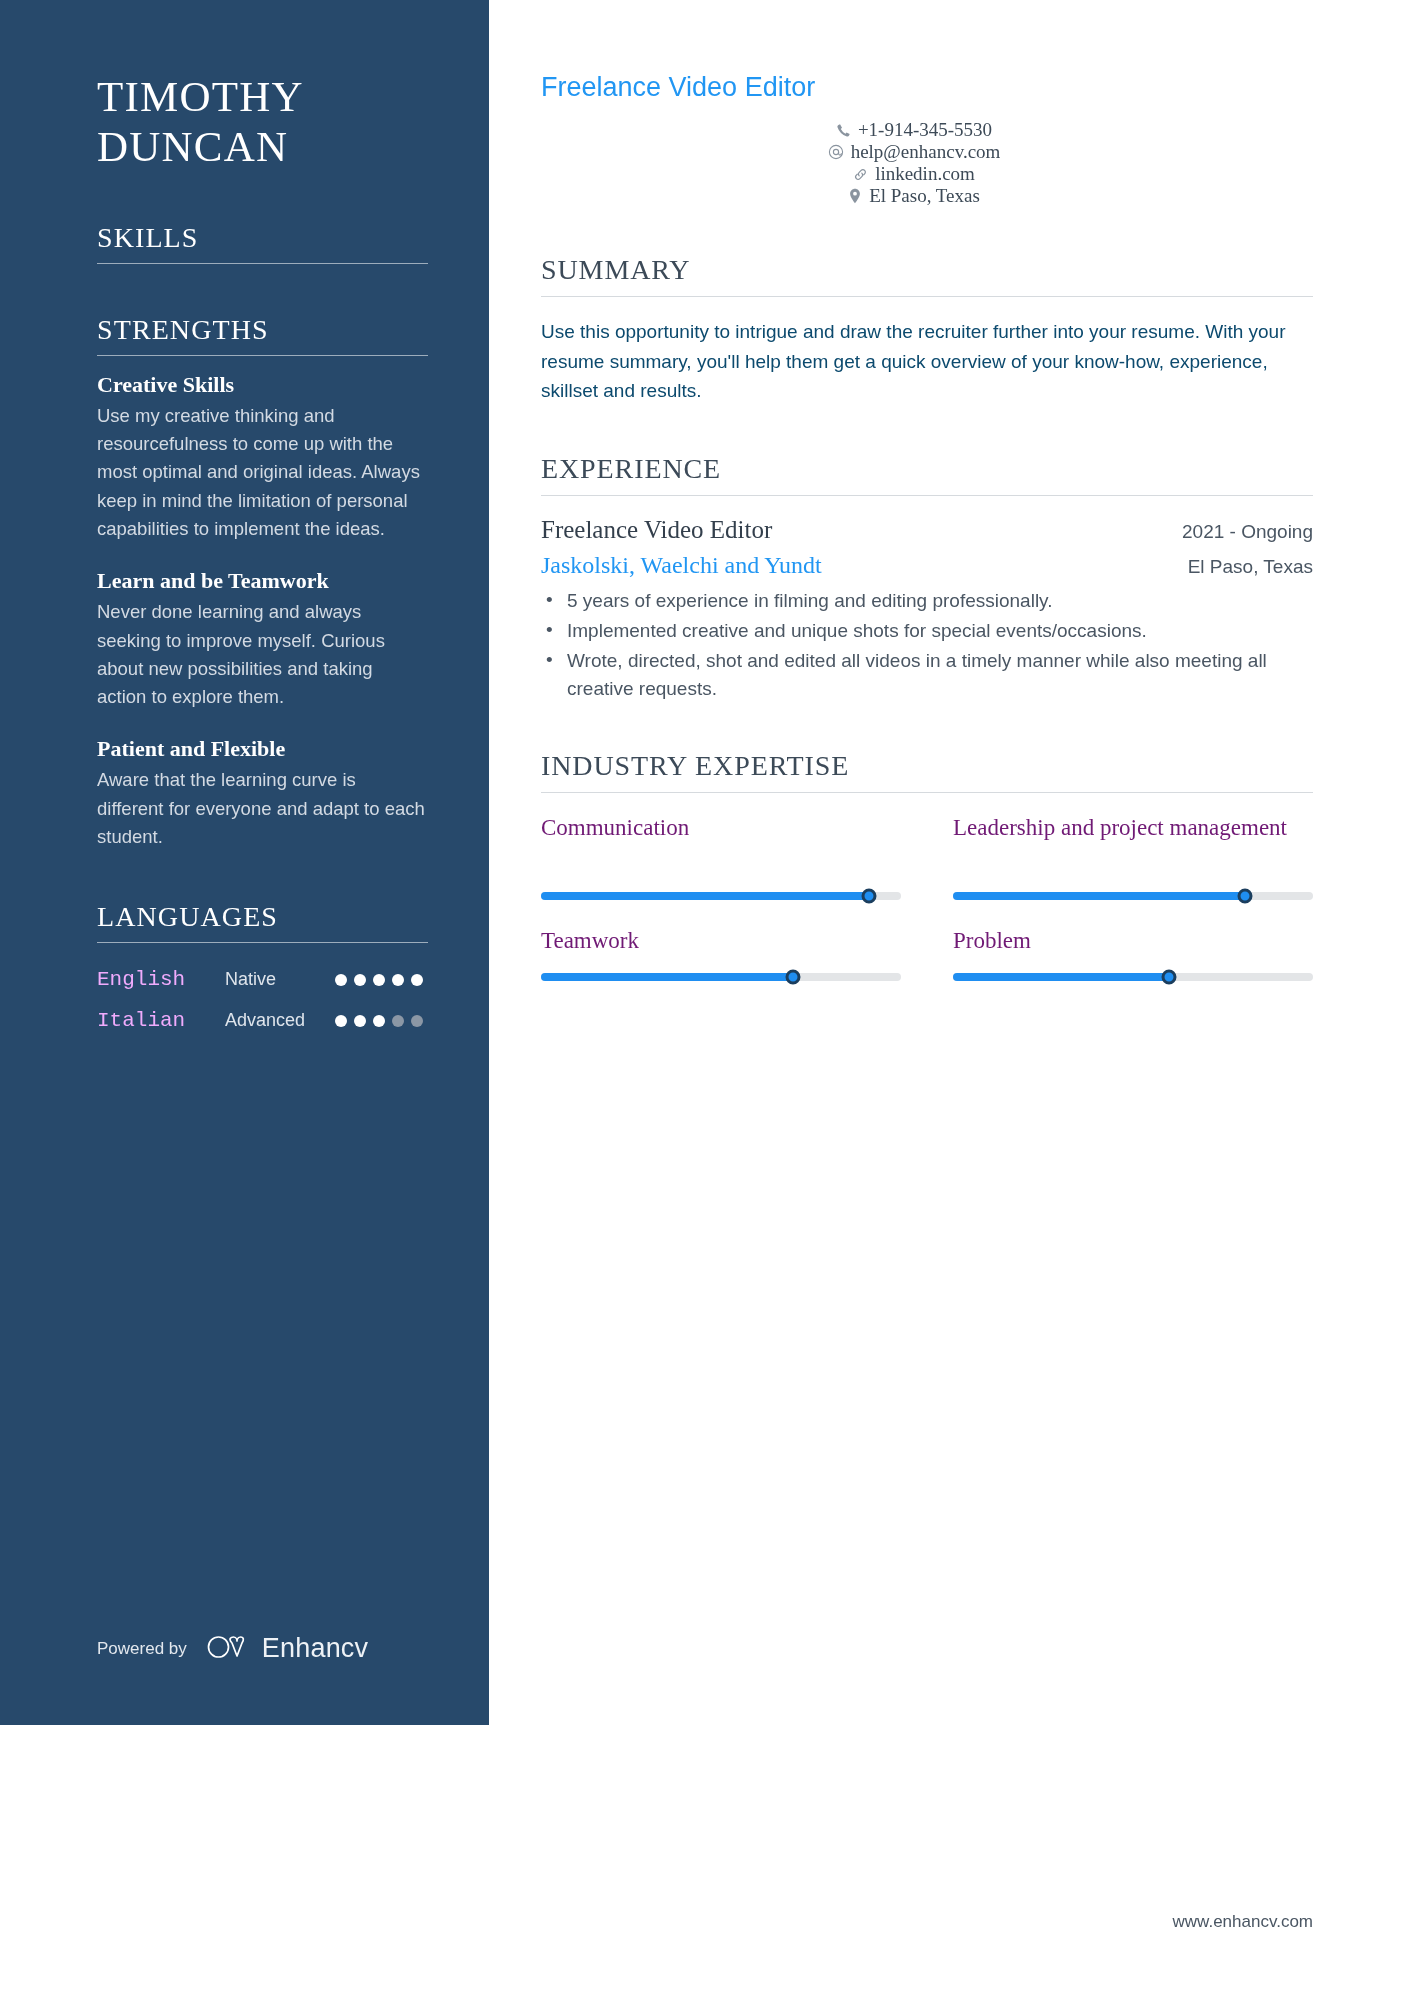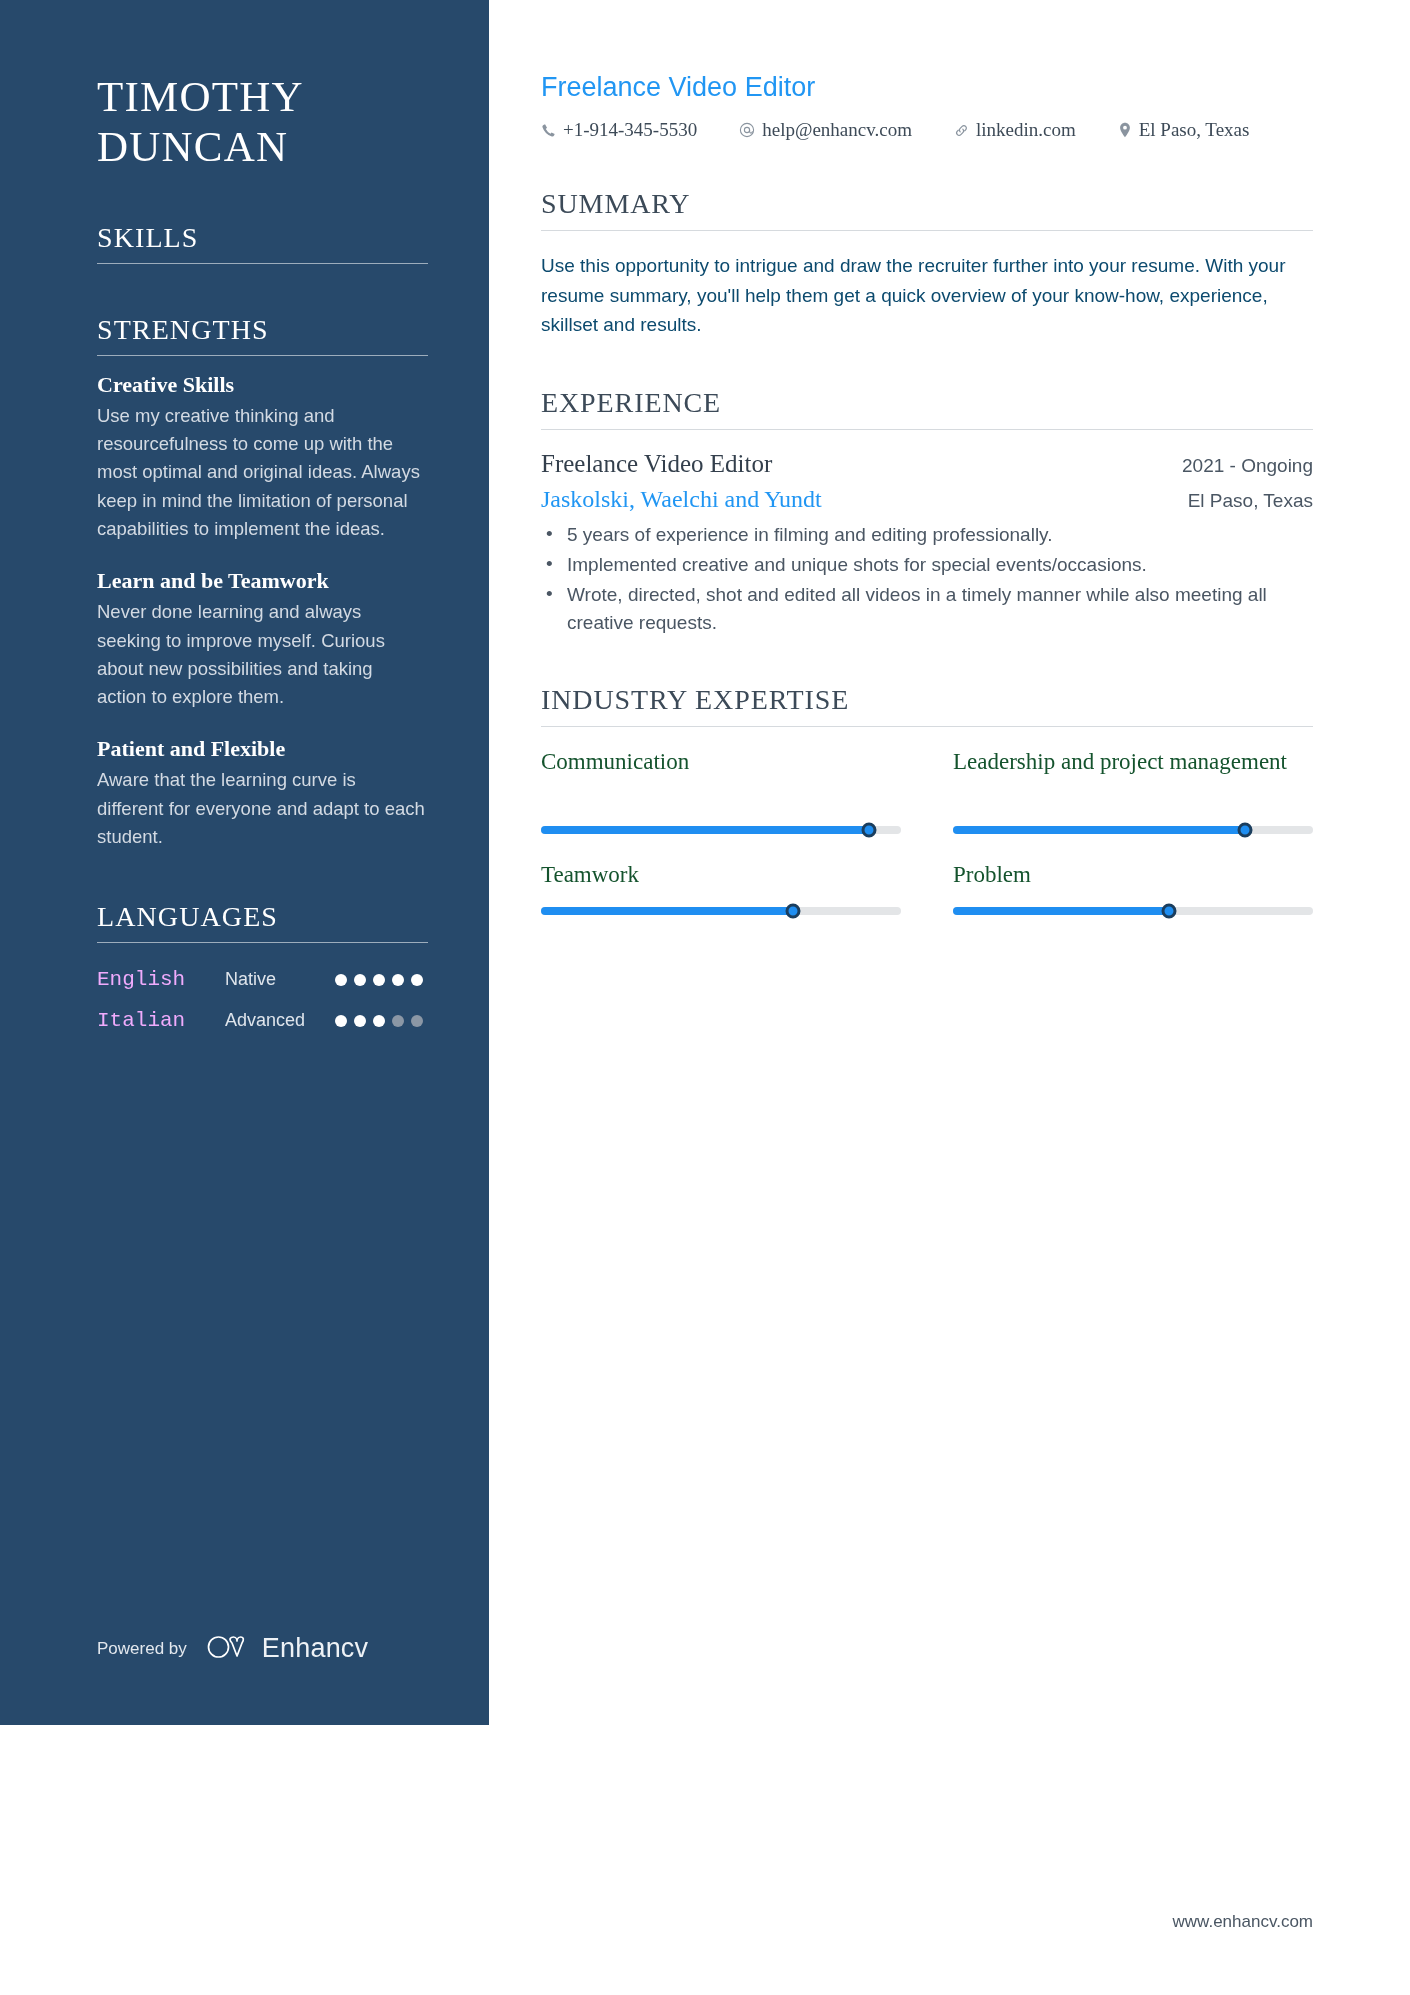--- a/index.html
+++ b/index.html
@@ -75,21 +75,21 @@
     display: flex; align-items: center; gap: 19px;
   }
   .powered-label { color: #e3e8ee; font-size: 17px; }
   .brand { display: flex; align-items: center; gap: 10px; }
   .brand-name { color: #eef2f6; font-size: 27px; letter-spacing: .2px; }
 
   
   .main { flex: 1; padding: 72px 97px 0 52px; position: relative; }
   .job-title { color: #2196f3; font-size: 27px; font-weight: 400; margin-bottom: 16px; }
 
-  .contacts { display: flex; align-items: center; flex-wrap: wrap; gap: 16px; }
+  .contacts { display: flex; align-items: center; flex-wrap: wrap; gap: 0; flex-direction: column; }
   .contact {
     display: flex; align-items: center; gap: 7px;
     color: #3d4a57; font-size: 19px;
     font-family: "Liberation Serif", serif;
     margin-right: 26px;
   }
   .contact svg { display:block; }
 
   .section { margin-top: 47px; }
   .sec-heading {
@@ -120,21 +120,21 @@
   .bullets li::before {
     content: "•"; position: absolute; left: 5px; top: -1px; color: #4a5663; font-size: 19px;
   }
 
   .expertise-grid {
     display: grid; grid-template-columns: 1fr 1fr; column-gap: 52px; row-gap: 0;
   }
   .exp-item { margin-bottom: 26px; }
   .exp-item-label {
     font-family: "Liberation Serif", serif;
-    color: #14532d; font-size: 23px; line-height: 1.3; min-height: 30px;
+    color: #701a75; font-size: 23px; line-height: 1.3; min-height: 30px;
   }
   .slider { position: relative; height: 8px; border-radius: 4px; background: #e3e5e7; margin-top: 17px; }
   .slider .fill { position: absolute; left: 0; top: 0; height: 8px; border-radius: 4px; background: #1f8ef1; }
   .slider .knob {
     position: absolute; top: 50%; width: 15px; height: 15px; border-radius: 50%;
     background: #1f8ef1; border: 3px solid #1b3e5e; transform: translate(-50%,-50%);
   }
   .row2-label { min-height: 30px; }
   .tall-label { min-height: 62px; }
 

